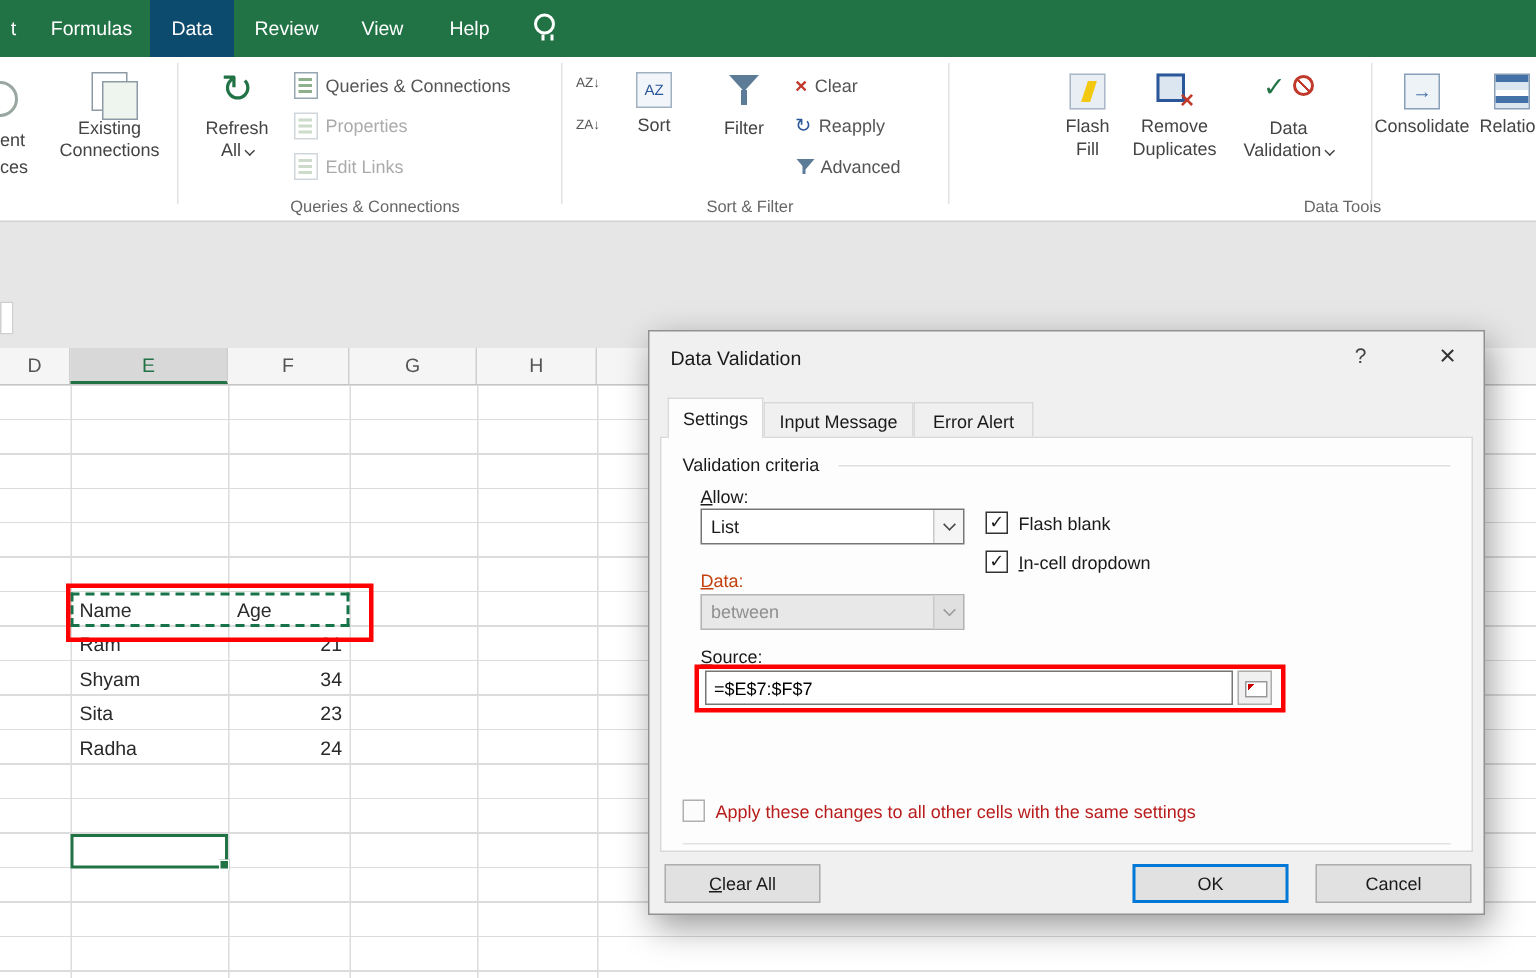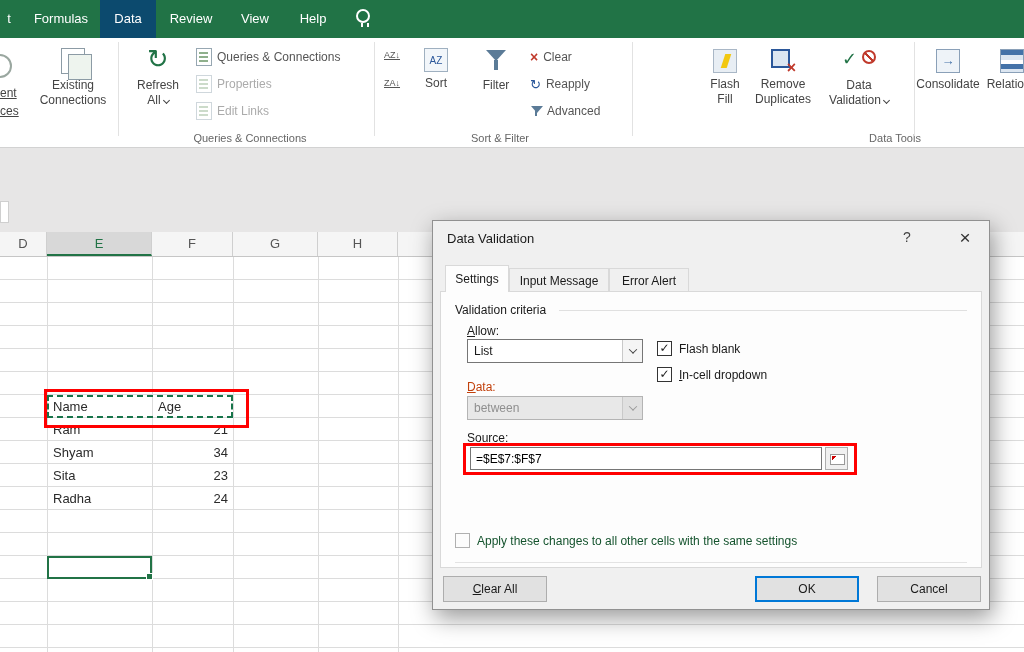--- a/index.html
+++ b/index.html
@@ -1,18 +1,18 @@
 <!DOCTYPE html>
 <html><head>
 <meta charset="utf-8">
 <style>
   * { margin:0; padding:0; box-sizing:border-box; }
   body { font-family:"Liberation Sans","DejaVu Sans",sans-serif; background:#fff; }
   .screen { position:relative; width:1024px; height:652px; overflow:hidden; background:#fff; }
-  .abs { position:absolute;text-decoration:underline; }
+  .abs { position:absolute; }
 
   
   .tabbar { position:absolute; left:0; top:0; width:1024px; height:38px; background:#217346; }
   .tab { position:absolute; top:0; height:38px; line-height:38px; color:#fff; font-size:13px; text-align:center; cursor:default; }
   .tab.active { background:#0c4a6e; }
   .bulb { position:absolute; left:356px; top:9px; width:14px; height:14px; border:2px solid #fff; border-radius:50%; }
   .bulb::after { content:''; position:absolute; left:3px; bottom:-6px; width:4px; height:4px; border-left:2px solid #fff; border-right:2px solid #fff; }
 
   
   .ribbon { position:absolute; left:0; top:38px; width:1024px; height:110px; background:#fff; border-bottom:1px solid #d2d2d2; font-size:12px; color:#444; }
@@ -187,21 +187,21 @@
       <div class="lbl" style="width:64px"><span>Data Validation</span><span class="chev-inline"></span></div>
     </div>
     <div class="grouplbl" style="left:840px;width:110px">Data Tools</div>
 
     <div class="vsep" style="left:914px"></div>
 
     <div class="bigbtn" style="left:916px;width:64px">
       <div class="cons-icon">→</div>
       <div class="lbl" style="white-space:nowrap">Consolidate</div>
     </div>
-    <div class="bigbtn" style="left:986px;width:38px;overflow:hidden;align-items:flex-end">
+    <div class="bigbtn" style="left:986px;width:38px;overflow:hidden;align-items:center">
       <div class="rel-icon" style="margin-left:6px"></div>
       <div class="lbl" style="white-space:nowrap">Relatio</div>
     </div>
   </div>
 
   <div class="grayband">
     <div class="namebox"></div>
   </div>
 
   <div class="colheaders">
@@ -273,21 +273,21 @@
         </span>
     </div>
 
     <span class="inlbl ak" style="left:34px;top:210px">Source:</span>
     <input class="textbox" value="=$E$7:$F$7" style="">
     <span class="collapsebtn"></span>
     <div class="redrect" style="left:30px;top:222px;width:394px;height:32px"></div>
 
     <div class="cbrow" style="left:22px;top:312px">
       <span class="cbbox empty"></span>
-      <span style="color:#14532d">Apply these changes to all other cells with the same settings</span>
+      <span style="color:#b91c1c">Apply these changes to all other cells with the same settings</span>
     </div>
 
     <div class="etched"></div>
 
     <button class="ak" style="left:10px">Clear All</button>
     <button class="default" style="left:322px">OK</button>
     <button style="left:444px">Cancel</button>
   </div>
 
 </div>

